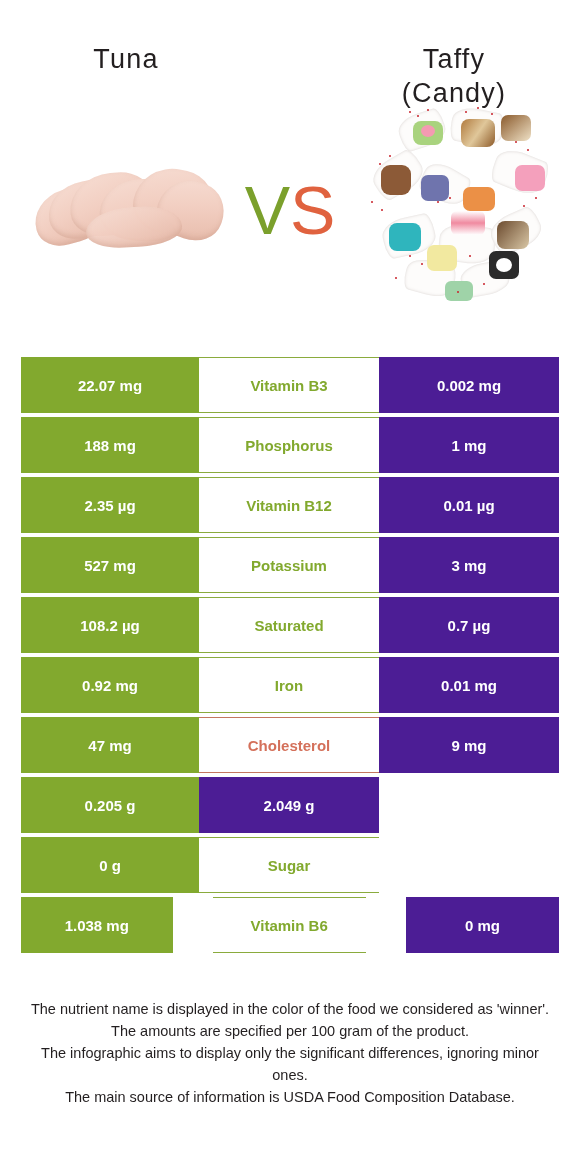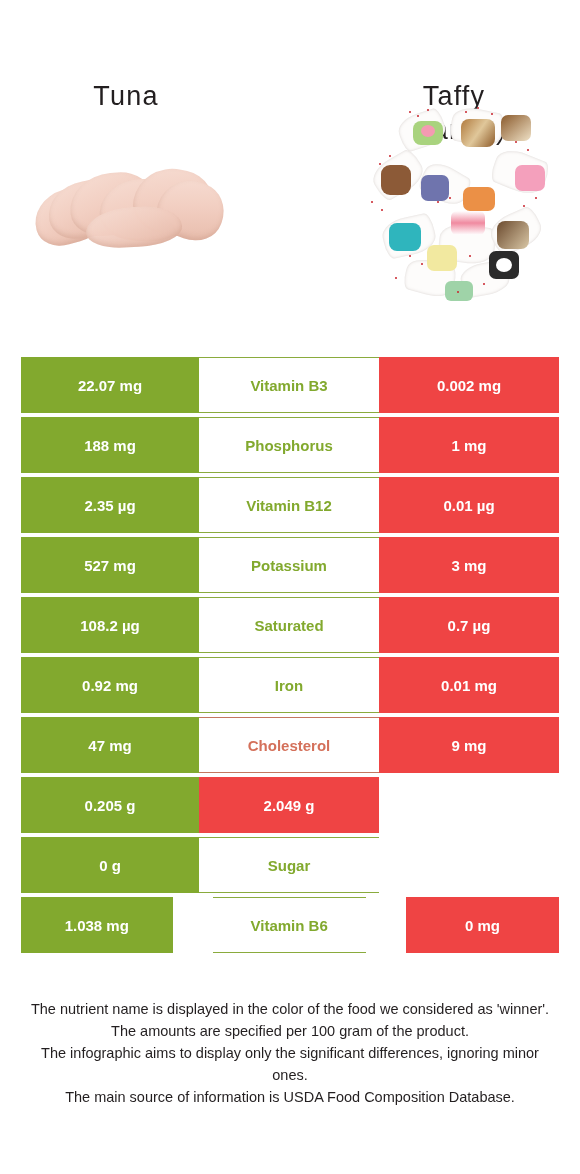--- a/index.html
+++ b/index.html
@@ -26,21 +26,20 @@
     position: absolute;
     top: 42px;
     font-family: "Liberation Sans", sans-serif;
     font-weight: 300;
     font-size: 27px;
     letter-spacing: 1.2px;
     color: #231f20;
     text-align: center;
     line-height: 34px;
     white-space: pre-line;
-    margin-top: 37px;
   }
   .title-left  { left: 0;   width: 252px; }
   .title-right { left: 328px; width: 252px; }
 
   
   .vs {
     position: absolute;
     left: 226px;
     top: 172px;
     width: 128px;
@@ -121,21 +120,21 @@
   .cell-mid {
     width: 180px;
     background: #ffffff;
     font-weight: 700;
     font-size: 15px;
     border-top: 1px solid transparent;
     border-bottom: 1px solid transparent;
   }
   .cell-right {
     width: 180px;
-    background: #ef4444;
+    background: #4c1d95;
     color: #ffffff;
   }
 
   .win-green .cell-mid {
     color: #82a92e;
     border-top-color: #8aab3d;
     border-bottom-color: #8aab3d;
   }
   .win-red .cell-mid {
     color: #d4705a;
@@ -225,20 +224,23 @@
       <div class="speck" style="left:158px;top:100px;"></div>
       <div class="speck" style="left:44px; top:150px;"></div>
       <div class="speck" style="left:56px; top:158px;"></div>
       <div class="speck" style="left:104px;top:150px;"></div>
       <div class="speck" style="left:118px;top:178px;"></div>
       <div class="speck" style="left:92px; top:186px;"></div>
       <div class="speck" style="left:30px; top:172px;"></div>
     </div>
   </div>
 
+  <div class="vs">
+    <span class="v">V</span><span class="s">S</span>
+  </div>
 </div>
 
 <div class="table" id="nutrient-table">
     <div class="row win-green">
       <div class="cell cell-left">22.07 mg</div>
       <div class="cell cell-mid">Vitamin B3</div>
       <div class="cell cell-right">0.002 mg</div>
     </div>
     <div class="row win-green">
       <div class="cell cell-left">188 mg</div>

